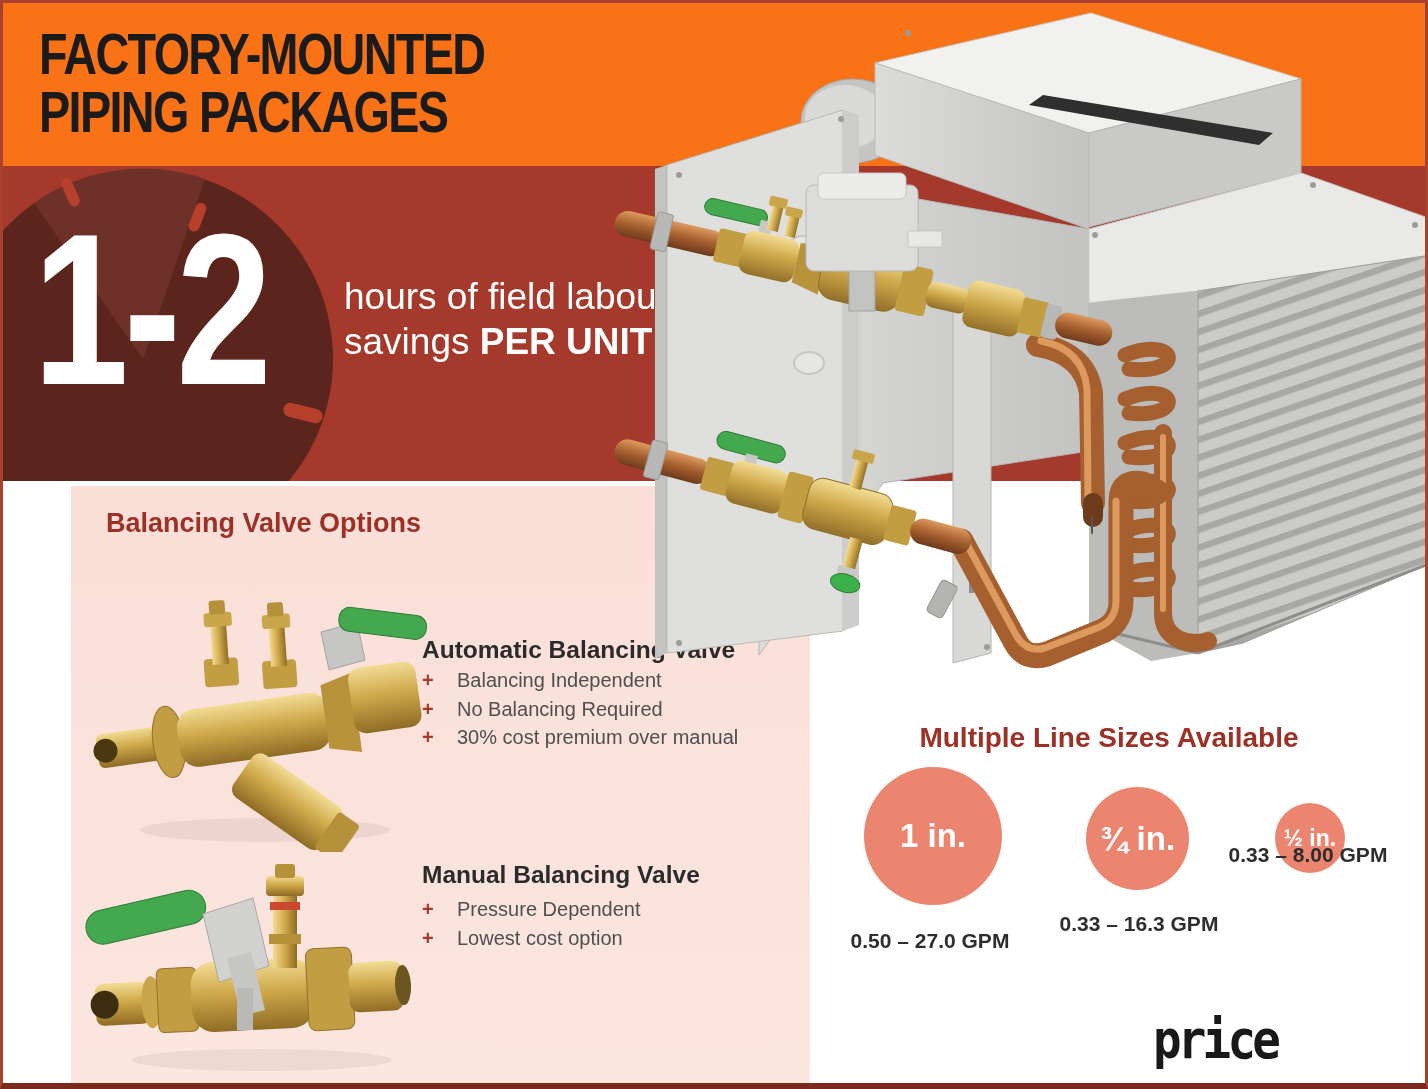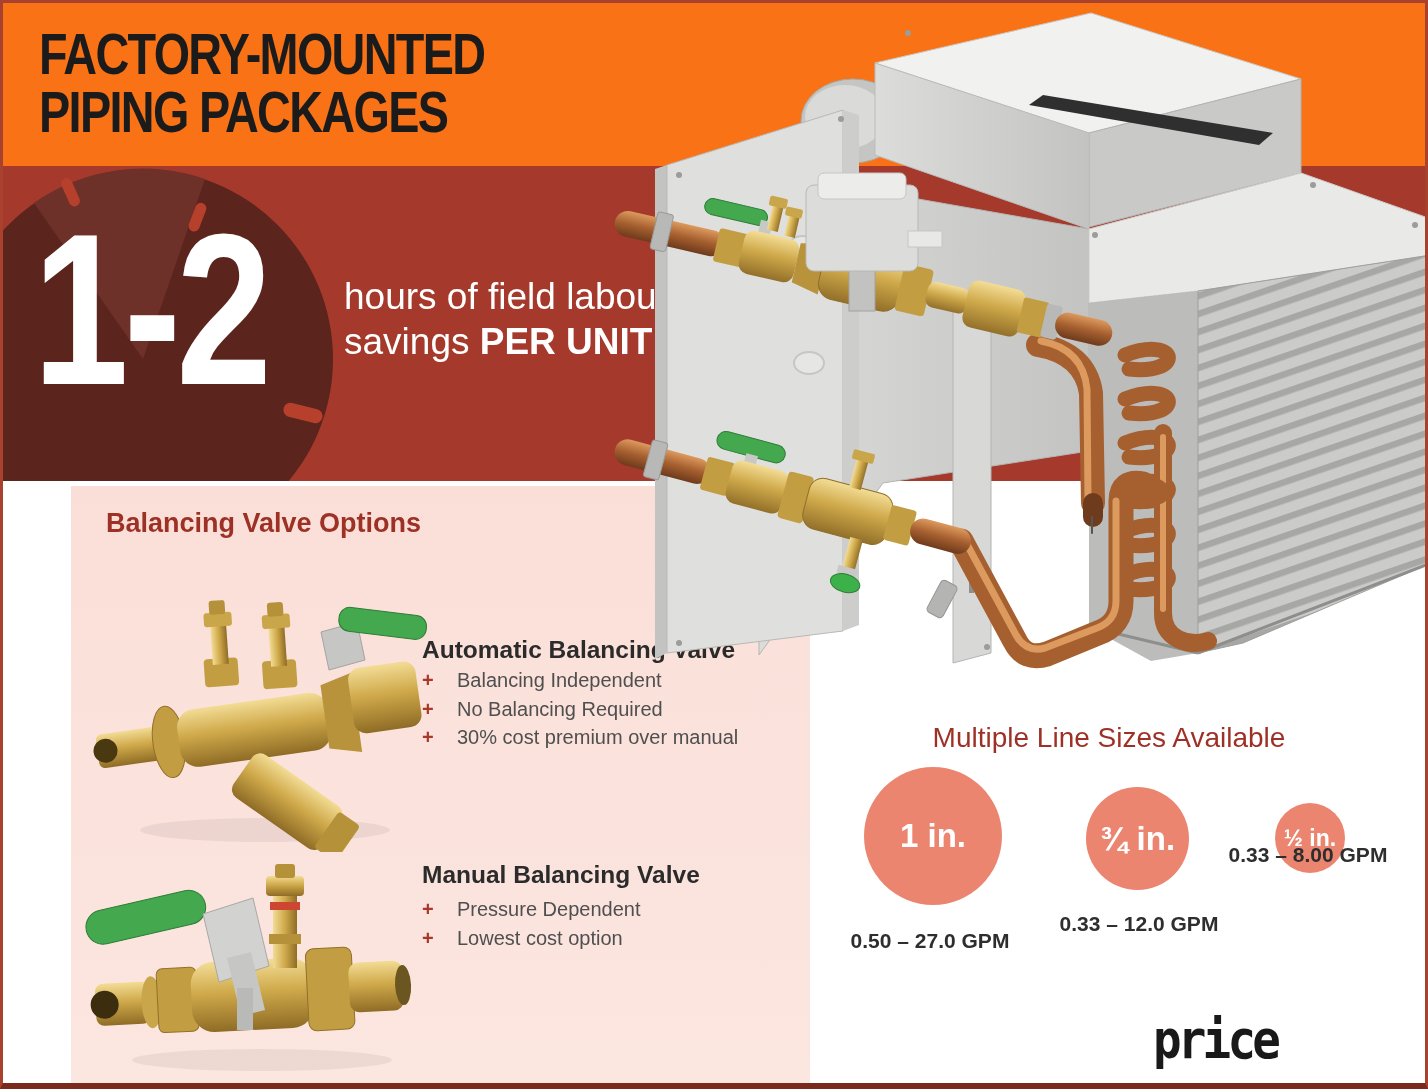--- a/index.html
+++ b/index.html
@@ -20,21 +20,21 @@
   .pink-panel{position:absolute;left:36px;top:483px;width:739px;height:600px;
               background:linear-gradient(180deg,#fadfd8 0%,#fce6e0 100%);z-index:1;margin-left:32px;}
   .pink-heading{position:absolute;left:35px;top:22px;color:#9e3126;font-weight:700;font-size:27px;}
   .valve-title{position:absolute;color:#2b2b2b;font-weight:700;font-size:24.5px;white-space:nowrap;}
   .bullets{position:absolute;list-style:none;margin:0;padding:0;}
   .bullets li{display:flex;font-size:20px;line-height:20px;margin-bottom:8.6px;color:#4f4f4f;}
   .bullets .pl{width:35px;color:#a8392a;font-weight:700;}
   .photo{position:absolute;}
   
   .ls-heading{position:absolute;left:856px;top:719px;width:500px;text-align:center;
-              color:#9e3126;font-weight:400;font-size:28px;z-index:3;}
+              color:#9e3126;font-weight:700;font-size:28px;z-index:3;}
   .size-circle{position:absolute;border-radius:50%;background:#ec8570;color:#fff;font-weight:700;
                display:flex;align-items:center;justify-content:center;z-index:3;}
   .gpm{position:absolute;width:200px;text-align:center;color:#2e2e2e;font-weight:700;font-size:21px;z-index:3;}
   
   .logo{position:absolute;left:1150px;top:1012px;display:flex;align-items:center;gap:19px;z-index:3;flex-direction:column;}
   .brand{font-family:"DejaVu Sans Mono",monospace;font-weight:700;font-size:50px;color:#191919;
          letter-spacing:-4px;transform:scaleY(1.08) scaleX(.95);transform-origin:left center;line-height:1;}
   .logo-bar{width:3px;height:42px;background:#1a1a1a;}
   .division{color:#9e3126;font-weight:700;font-size:15px;letter-spacing:.2px;}
   
@@ -297,21 +297,21 @@
   <div class="ls-heading">Multiple Line Sizes Available</div>
 
   <div class="size-circle" style="left:861px;top:764px;width:138px;height:138px;font-size:33px">
     <span>1 in.</span>
   </div>
   <div class="gpm" style="left:827px;top:926px">0.50 – 27.0 GPM</div>
 
   <div class="size-circle" style="left:1083px;top:784px;width:103px;height:103px;font-size:33px">
     <span>¾ in.</span>
   </div>
-  <div class="gpm" style="left:1036px;top:909px">0.33 – 12.0 GPM</div>
+  <div class="gpm" style="left:1036px;top:909px">0.33 – 16.3 GPM</div>
 
   <div class="size-circle" style="left:1272px;top:800px;width:70px;height:70px;font-size:23px">
     <span>½ in.</span>
   </div>
   <div class="gpm" style="left:1205px;top:840px">0.33 – 8.00 GPM</div>
 
   <div class="logo">
     <div class="brand">price</div>
     <div class="logo-bar"></div>
     <div class="division">AIR MOVING</div>

